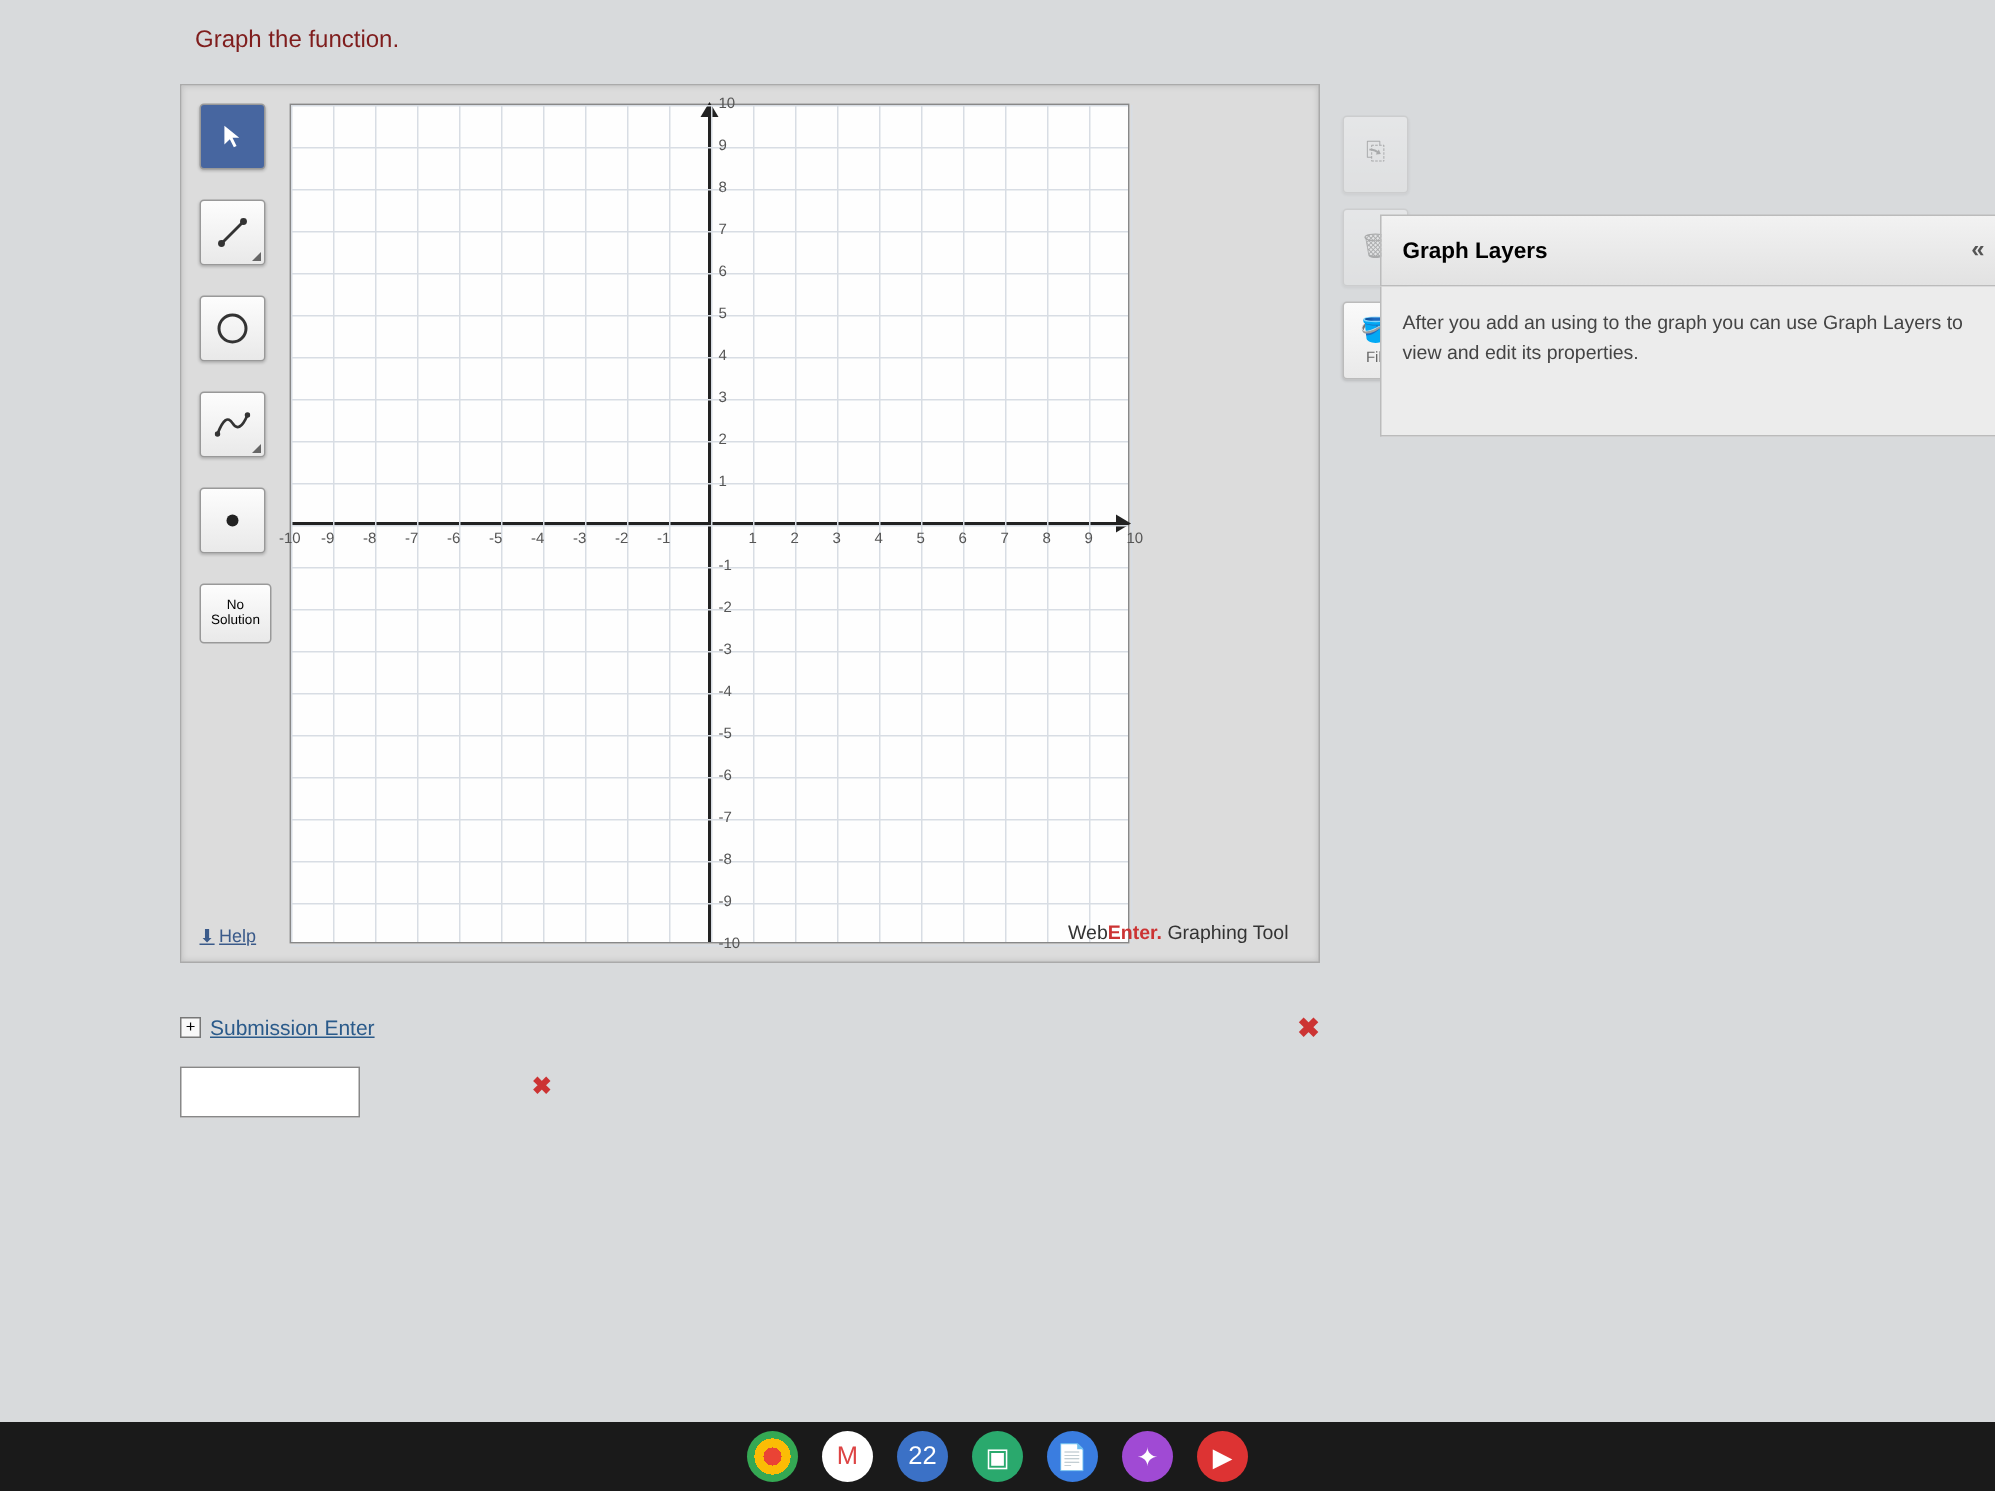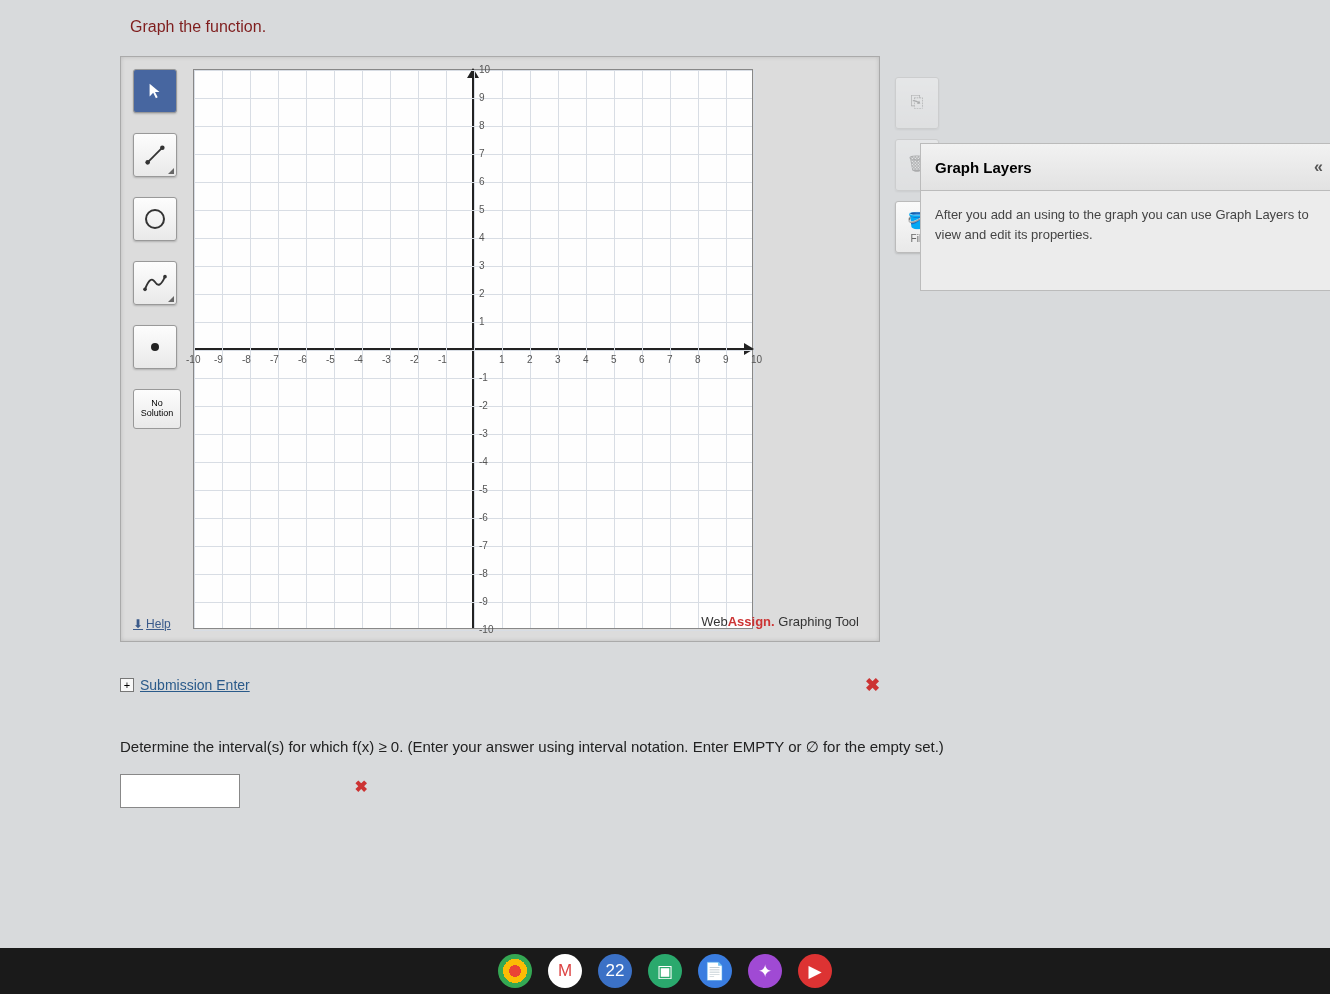--- a/index.html
+++ b/index.html
@@ -317,39 +317,38 @@
         <span>Fill</span>
       </div>
     </div>
 
     <div class="help-link">
       <span>⬇</span>
       <span>Help</span>
     </div>
 
     <div class="attribution">
-      <span>Web</span><span class="wa">Assign.</span><span> Graphing Tool</span>
+      <span>Web</span><span class="wa">Enter.</span><span> Graphing Tool</span>
     </div>
   </div>
 
   <div class="layers-panel">
     <div class="layers-head">
       <span>Graph Layers</span>
       <span class="collapse-icon">«</span>
     </div>
     <div class="layers-body">After you add an using to the graph you can use Graph Layers to view and edit its properties.</div>
   </div>
 
   <div class="submission-row">
     <span class="plus-box">+</span>
     <span class="submission-link">Submission Enter</span>
     <span class="x-mark">✖</span>
   </div>
 
-  <div class="determine">Determine the interval(s) for which f(x) ≥ 0. (Enter your answer using interval notation. Enter EMPTY or ∅ for the empty set.)</div>
 
   <input class="answer-box" value="" style="">
   <span class="small-x">✖</span>
 </div>
 
 <div class="taskbar">
   <div class="task-icon" style="background:radial-gradient(circle,#ea4335 0 25%,#fbbc05 25% 50%,#34a853 50% 75%,#4285f4 75%)"></div>
   <div class="task-icon" style="background:#fff;color:#d44">M</div>
   <div class="task-icon" style="background:#3b71c6">22</div>
   <div class="task-icon" style="background:#2aa96d">▣</div>

